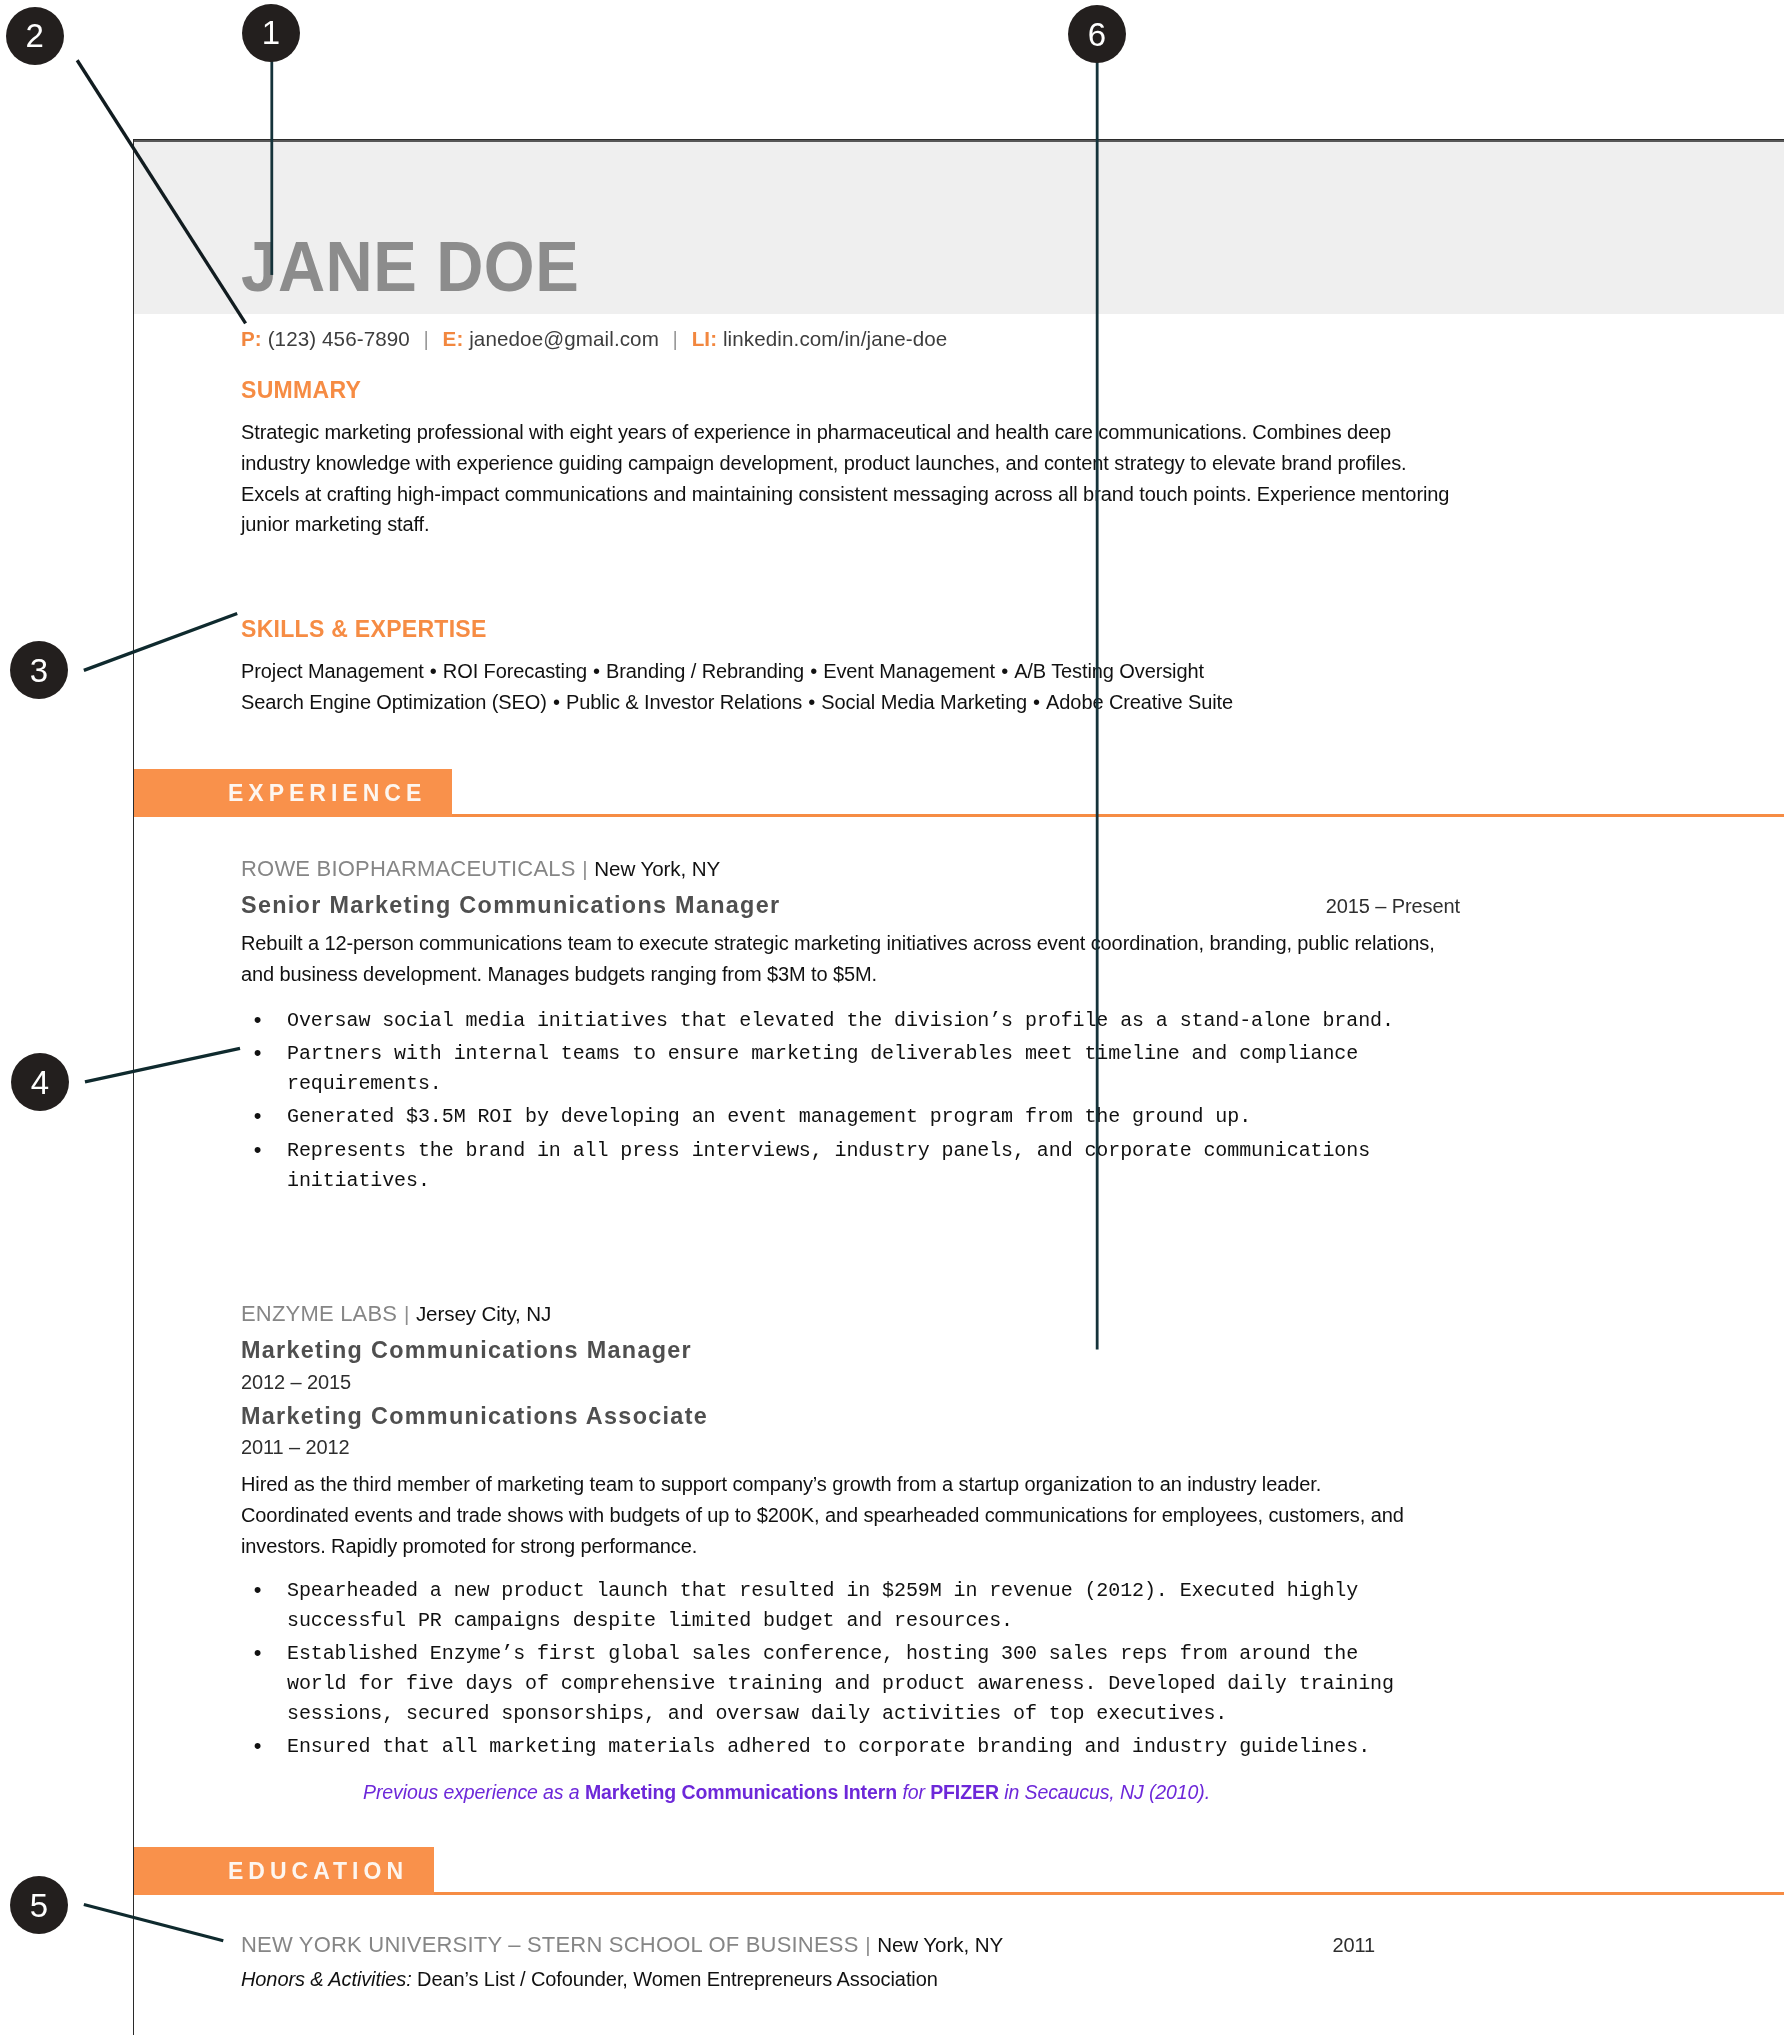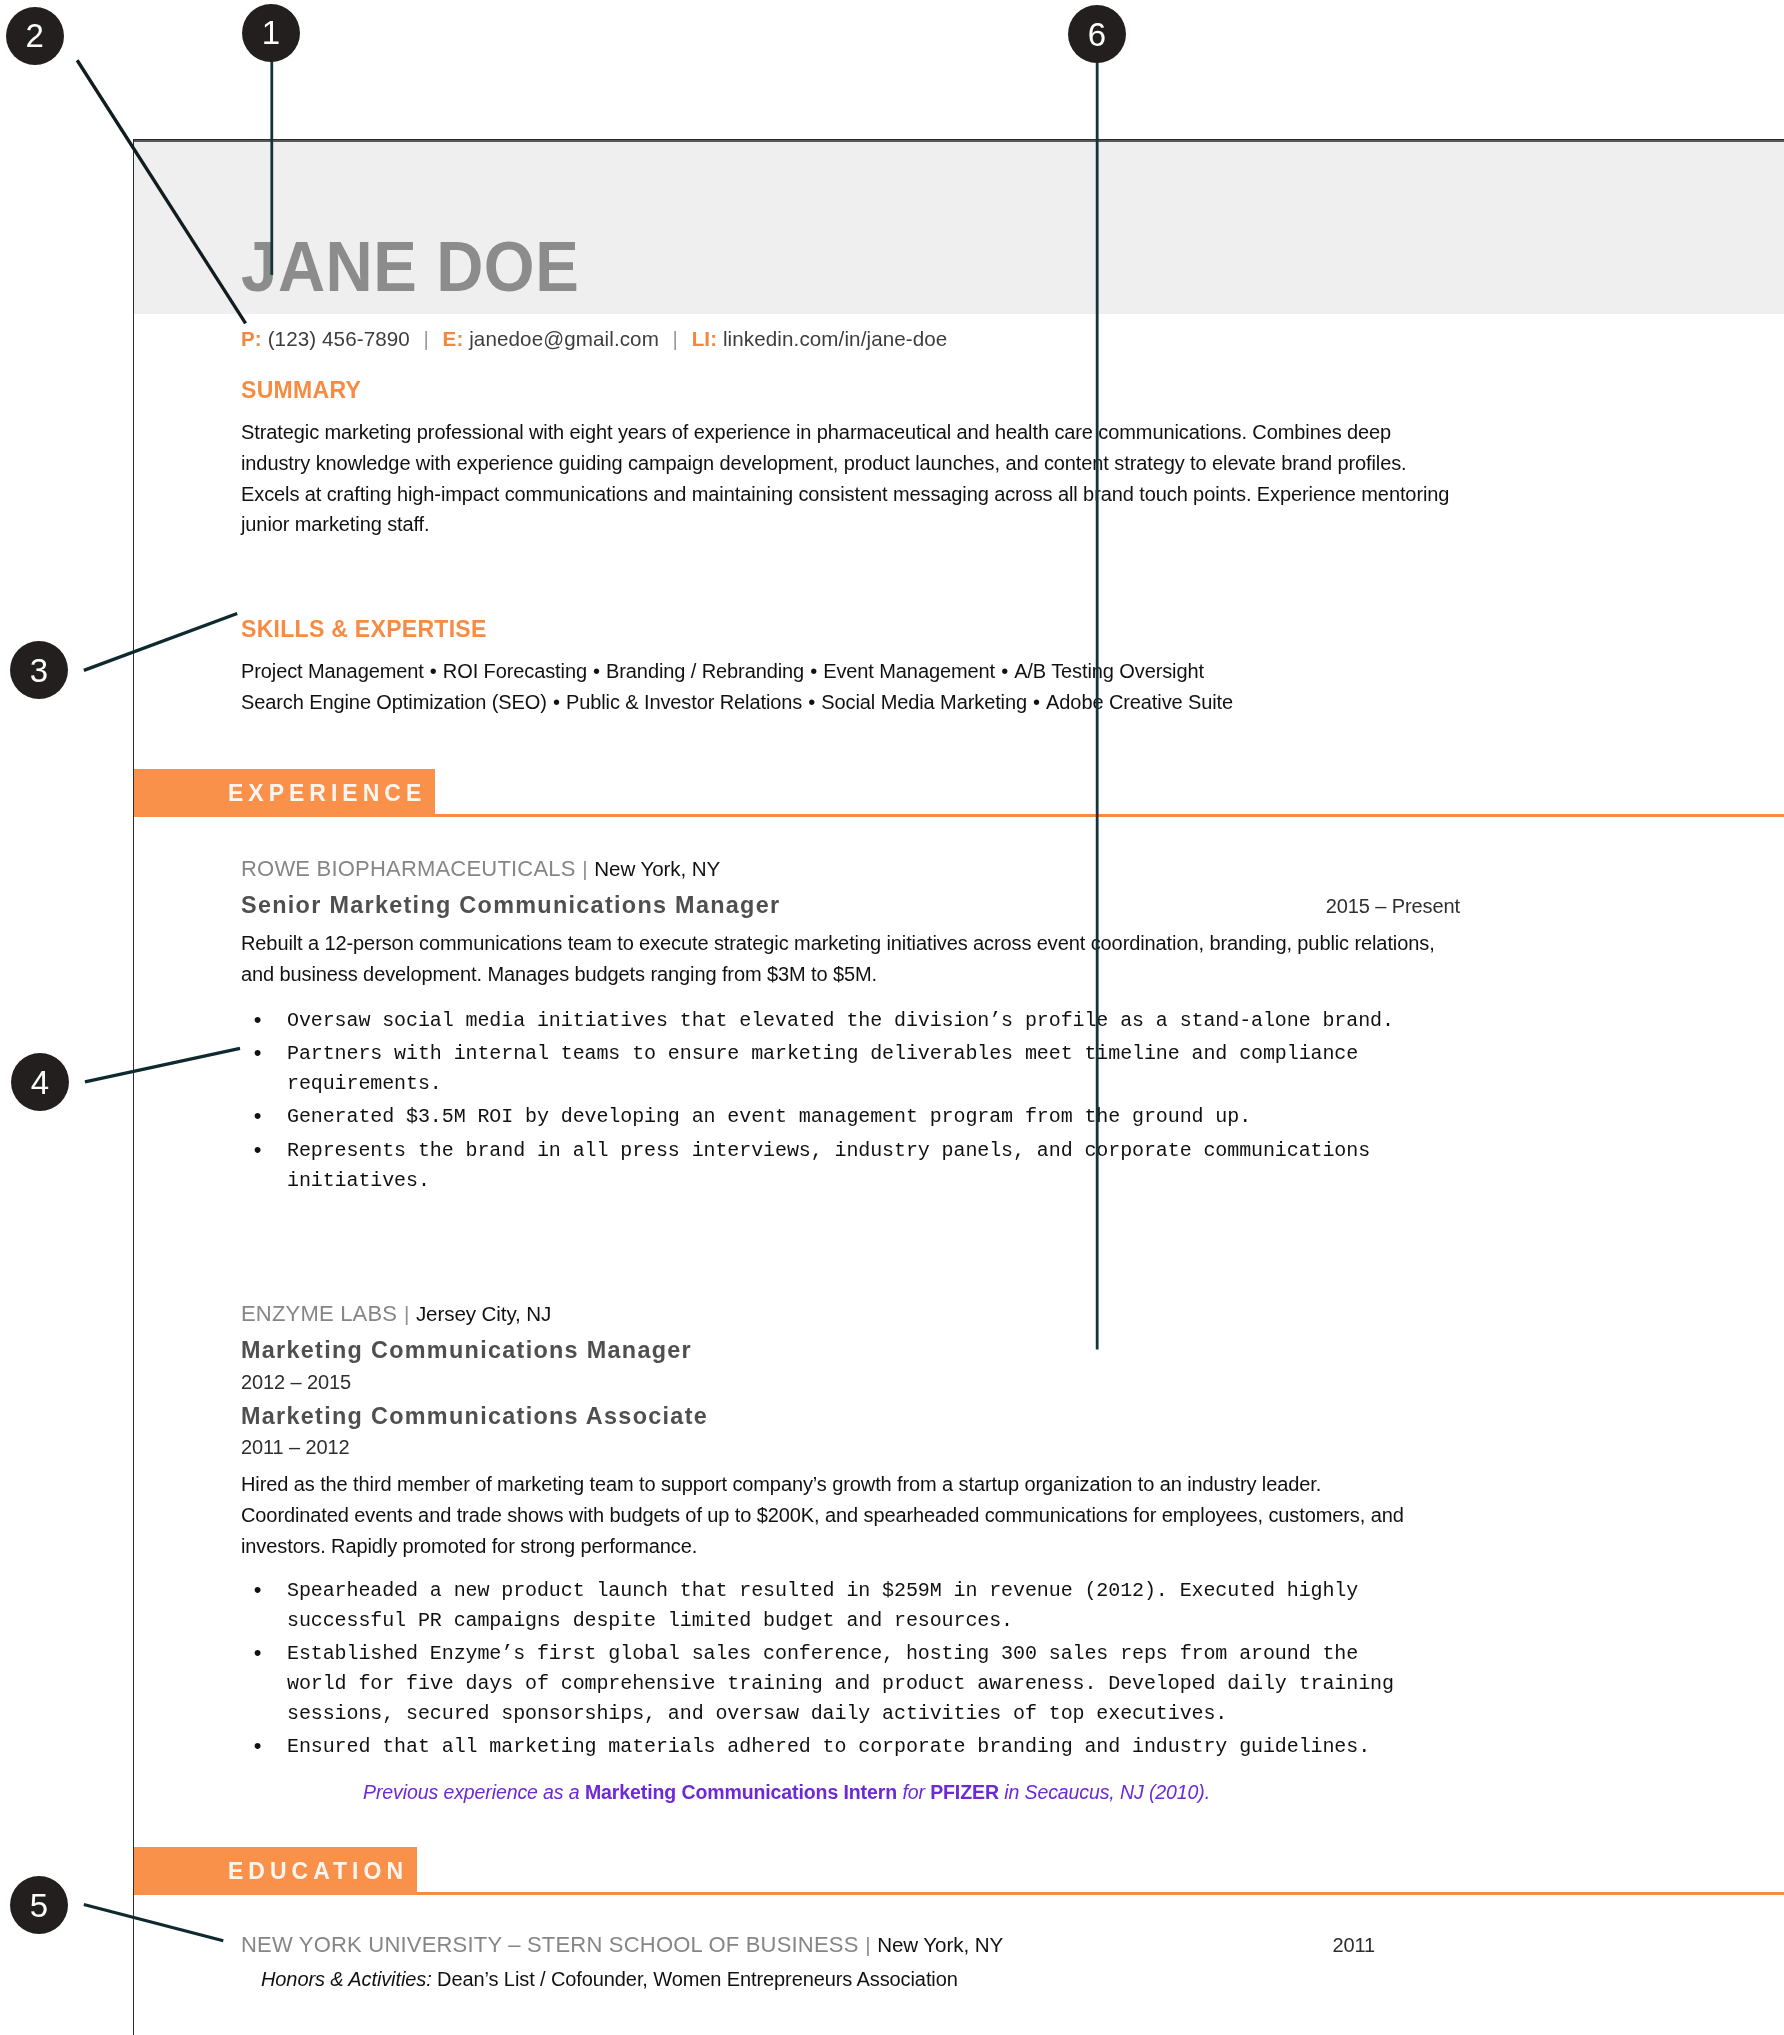--- a/index.html
+++ b/index.html
@@ -125,21 +125,21 @@
   }
   .section-band {
     position: absolute;
     left: 0;
     bottom: 0;
     height: 48px;
     background: #f9914b;
     display: flex;
     align-items: center;
     padding-left: 94px;
-    padding-right: 9px;
+    padding-right: 26px;
   }
   .section-band-label {
     font-family: "Liberation Sans Narrow", "Liberation Sans", sans-serif;
     font-size: 23px;
     font-weight: 700;
     color: #fdf6f0;
     letter-spacing: 5px;
   }
 
   
@@ -340,21 +340,21 @@
       </div>
     </div>
 
     <div class="body-inner" style="top:1792px;">
       <div class="edu-head-row">
         <span class="company-line">
           <span class="company-name">NEW YORK UNIVERSITY – STERN SCHOOL OF BUSINESS</span><span class="company-sep">|</span><span>New York, NY</span>
         </span>
         <span class="job-dates" style="padding-right:85px;">2011</span>
       </div>
-      <div class="honors" style="margin-top:10px;margin-left:20px;">
+      <div class="honors" style="margin-top:10px;">
         <i>Honors &amp; Activities:</i><span> Dean’s List / Cofounder, Women Entrepreneurs Association</span>
       </div>
     </div>
 
   </div>
 
   <div class="marker" style="left:242px; top:3.9px;">
     <span>1</span>
   </div>
   <div class="marker" style="left:5.6px; top:6.7px;">

